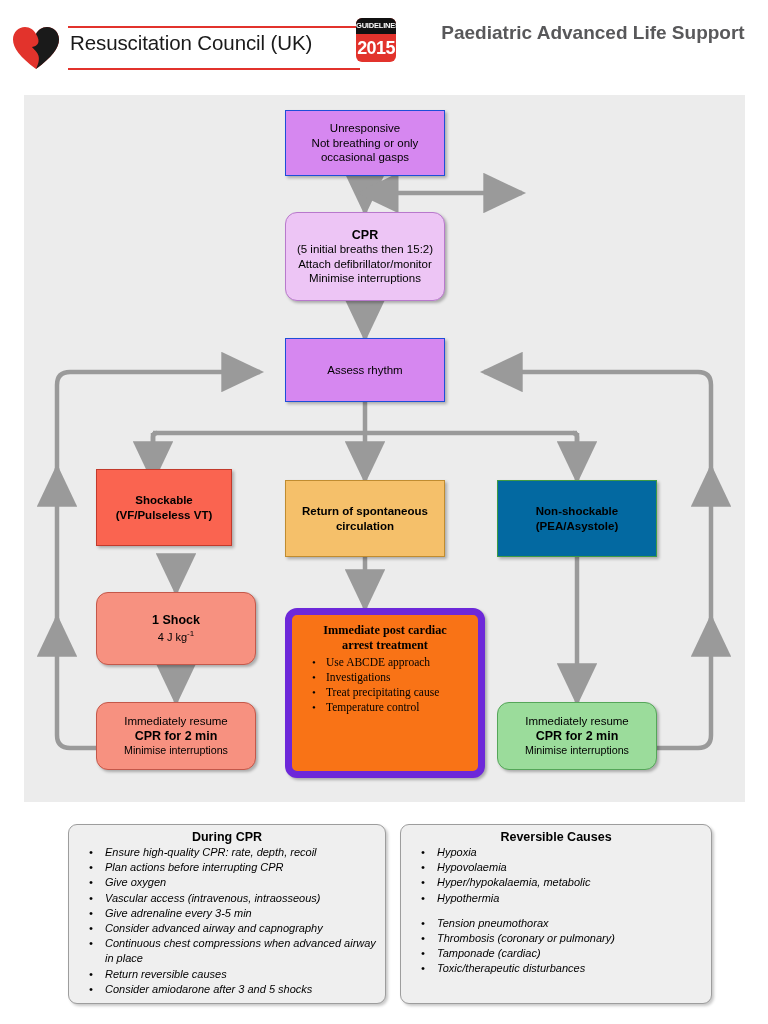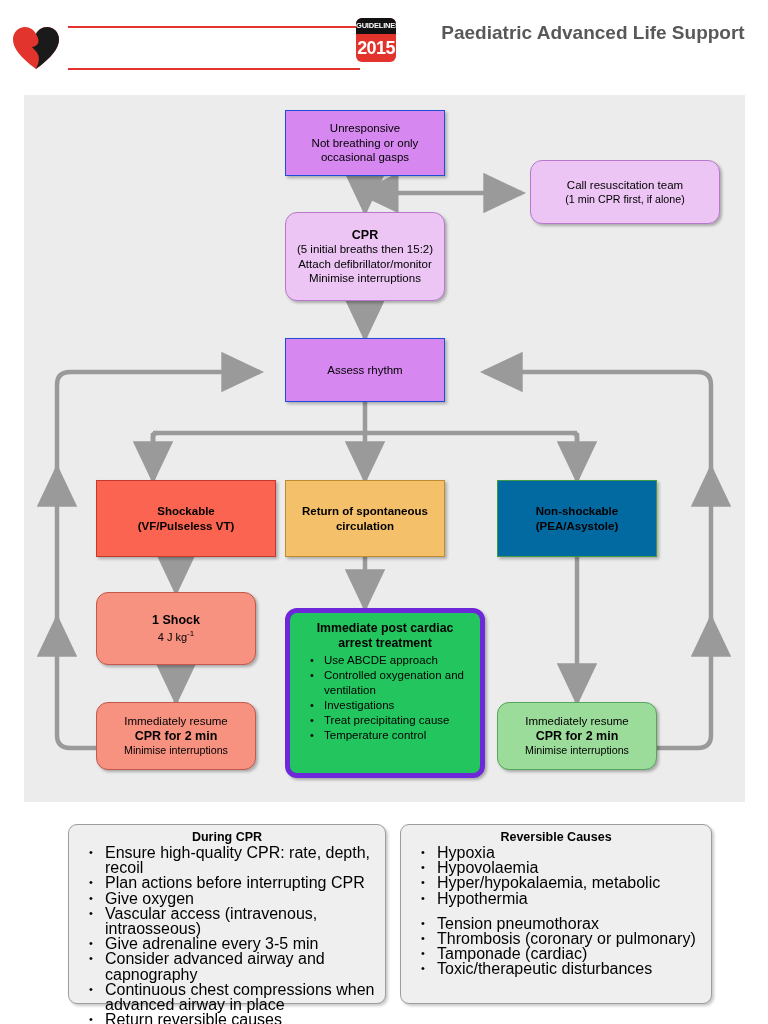--- a/index.html
+++ b/index.html
@@ -120,21 +120,21 @@
   }
   .node .ttl { font-weight: bold; }
   .rect { border: 1px solid #8a6a17; }
   .round { border-radius: 12px; }
 
   .purple      { background: #d687f0; border: 1px solid #1d4ed8; }
   .purple-lite { background: #edc5f5; border: 1px solid #b879cc; }
   .red         { background: #fa6450; border: 1px solid #c23a2c; }
   .red-lite    { background: #f79180; border: 1px solid #c4584a; }
   .orange      { background: #f5c06a; border: 1px solid #c08c30; }
-  .orange-lite { background: #22c55e; border: 5px solid #6d28d9; }
+  .orange-lite { background: #f97316; border: 7px solid #6d28d9; font-family: Liberation Serif, serif; }
   .green       { background: #0369a1; border: 1px solid #3e9a44; }
   .green-lite  { background: #9bdc9b; border: 1px solid #55a659; }
 
   
   .node-bullets {
     margin: 2px 0 1px 0;
     padding: 0 6px 0 20px;
     text-align: left;
     list-style: none;
     width: 100%;
@@ -168,23 +168,24 @@
     font-weight: bold;
     margin: 5px 0 1px 0;
   }
   .info-list {
     margin: 0;
     padding: 0 6px 0 10px;
     list-style: none;
   }
   .info-list li {
     position: relative;
-    font-size: 16px;
+    font-size: 11px;
     line-height: 15.2px;
     padding-left: 26px;
+    font-style: italic;
   }
   .info-list li::before {
     content: "\2022";
     position: absolute;
     left: 10px; top: 0;
     font-size: 11px;
   }
   .info-list li.spacer {
     height: 10px;
     line-height: 10px;
@@ -201,20 +202,21 @@
 
     <div id="heart-icon">
       <svg width="48" height="44" viewBox="0 0 48 44" xmlns="http://www.w3.org/2000/svg">
         <path d="M24 43 C8 31 1 22 1 13.5 C1 6 6.5 1 13 1 C18 1 22 4 24 8 C26 4 30 1 35 1 C41.5 1 47 6 47 13.5 C47 22 40 31 24 43 Z" fill="#e2332c"></path>
         <path d="M24 8 C26 4 30 1 35 1 C41.5 1 47 6 47 13.5 C47 22 40 31 24 43 C31 29 24 26 20 21 C26 20 29 16 24 8 Z" fill="#1a1a1a"></path>
       </svg>
     </div>
 
     <div id="rc-wordmark">
       <div id="rc-rule-top"></div>
+      <div id="rc-name">Resuscitation Council (UK)</div>
       <div id="rc-rule-bottom"></div>
     </div>
   </div>
 
   <div id="guidelines-badge">
     <div id="guidelines-top">GUIDELINES</div>
     <div id="guidelines-year">2015</div>
   </div>
 
   <div id="doc-title">Paediatric Advanced Life Support</div>
@@ -265,37 +267,33 @@
       <path d="M687 530 L687 523" marker-end="url(#ah)"></path>
     </g>
   </svg>
 
   <div class="node rect purple" style="left:261px; top:15px; width:160px; height:66px;">
     <div>Unresponsive</div>
     <div>Not breathing or only</div>
     <div>occasional gasps</div>
   </div>
 
-  <div class="node round purple-lite" style="left:506px; top:65px; width:190px; height:64px;">
-    <div>Call resuscitation team</div>
-    <div style="font-size:10.7px;">(1 min CPR first, if alone)</div>
-  </div>
 
   <div class="node round purple-lite" style="left:261px; top:117px; width:160px; height:89px;">
     <div class="ttl" style="font-size:12.5px;">CPR</div>
     <div>(5 initial breaths then 15:2)</div>
     <div>Attach defibrillator/monitor</div>
     <div>Minimise interruptions</div>
   </div>
 
   <div class="node rect purple" style="left:261px; top:243px; width:160px; height:64px;">
     <div>Assess rhythm</div>
   </div>
 
-  <div class="node rect red" style="left:72px; top:385px; width:180px; height:77px;">
+  <div class="node rect red" style="left:72px; top:374px; width:136px; height:77px;">
     <div class="ttl">Shockable</div>
     <div class="ttl">(VF/Pulseless VT)</div>
   </div>
 
   <div class="node rect orange" style="left:261px; top:385px; width:160px; height:77px;">
     <div class="ttl">Return of spontaneous</div>
     <div class="ttl">circulation</div>
   </div>
 
   <div class="node rect green" style="left:473px; top:385px; width:160px; height:77px;">
@@ -308,21 +306,20 @@
     <div style="font-size:11px;">
       <span>4 J kg</span><sup>-1</sup>
     </div>
   </div>
 
   <div class="node round orange-lite" style="left:261px; top:513px; width:200px; height:170px; justify-content:flex-start; padding-top:8px;">
     <div class="ttl" style="font-size:12.3px; line-height:15px;">Immediate post cardiac</div>
     <div class="ttl" style="font-size:12.3px; line-height:15px;">arrest treatment</div>
     <ul class="node-bullets">
       <li>Use ABCDE approach</li>
-      <li>Controlled oxygenation and ventilation</li>
       <li>Investigations</li>
       <li>Treat precipitating cause</li>
       <li>Temperature control</li>
     </ul>
   </div>
 
   <div class="node round red-lite" style="left:72px; top:607px; width:160px; height:68px;">
     <div>Immediately resume</div>
     <div class="ttl" style="font-size:12.5px;">CPR for 2 min</div>
     <div style="font-size:10.7px;">Minimise interruptions</div>

